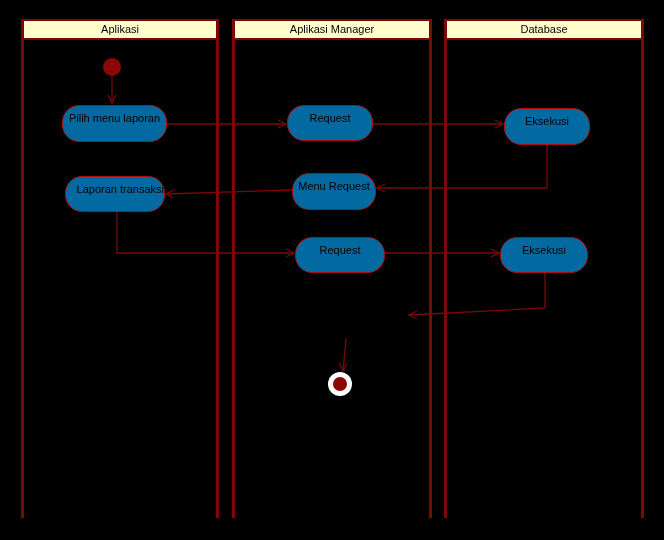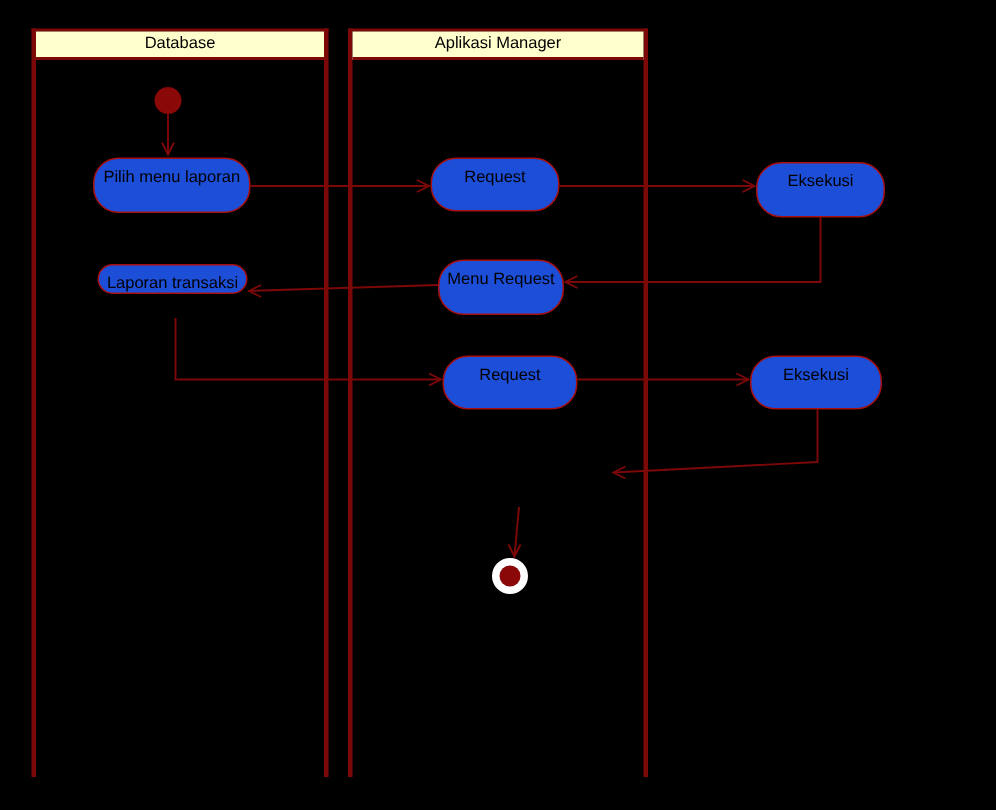--- a/index.html
+++ b/index.html
@@ -11,21 +11,21 @@
     position:absolute;top:19px;height:499px;box-sizing:border-box;
     border:3px solid #7C0808;border-top-width:2px;border-bottom:none;
     background:transparent;
   }
   .lane-header{
     height:17px;background:#FFFFCE;border-bottom:2px solid #7C0808;
     text-align:center;font-size:11px;line-height:17px;color:#000;
     overflow:hidden;white-space:nowrap;
   }
   .node{
-    position:absolute;box-sizing:border-box;background:#1d4ed8;
+    position:absolute;box-sizing:border-box;background:#0369a1;
     border:1.5px solid #A81010;border-radius:17px;color:#000;
     font-size:11px;text-align:center;padding-top:6px;white-space:nowrap;
   }
   .start-node{
     position:absolute;border-radius:50%;background:#8A0808;
   }
   .end-node-outer{
     position:absolute;border-radius:50%;background:#FFFFFF;
     display:flex;align-items:center;justify-content:center;
   }
@@ -34,26 +34,31 @@
   }
   svg.edges{position:absolute;left:0;top:0;pointer-events:none;}
 </style>
 </head>
 <body>
 
 <div id="stage">
 
   <div class="lane" style="left:21px;width:198px;">
     <div class="lane-header">
-      <span>Database</span>
+      <span>Aplikasi</span>
     </div>
   </div>
   <div class="lane" style="left:232px;width:200px;">
     <div class="lane-header">
       <span>Aplikasi Manager</span>
+    </div>
+  </div>
+  <div class="lane" style="left:444px;width:200px;">
+    <div class="lane-header">
+      <span>Database</span>
     </div>
   </div>
 
   <svg class="edges" width="664" height="540" viewBox="0 0 664 540">
     <g stroke="#7C0808" stroke-width="1.3" fill="none">
 
       <polyline points="112,76 112,103"></polyline>
       <polyline points="108,95 112,103 116,95"></polyline>
 
       <polyline points="167,124 286,124"></polyline>
@@ -89,21 +94,21 @@
   </div>
 
   <div class="node" style="left:287px;top:105px;width:86px;height:36px;">
     <span>Request</span>
   </div>
 
   <div class="node" style="left:504px;top:108px;width:86px;height:37px;">
     <span>Eksekusi</span>
   </div>
 
-  <div class="node" style="left:65px;top:176px;width:100px;height:20px;">
+  <div class="node" style="left:65px;top:176px;width:100px;height:36px;text-align:right;">
     <span>Laporan transaksi</span>
   </div>
 
   <div class="node" style="left:292px;top:173px;width:84px;height:37px;">
     <span>Menu Request</span>
   </div>
 
   <div class="node" style="left:295px;top:237px;width:90px;height:36px;">
     <span>Request</span>
   </div>

